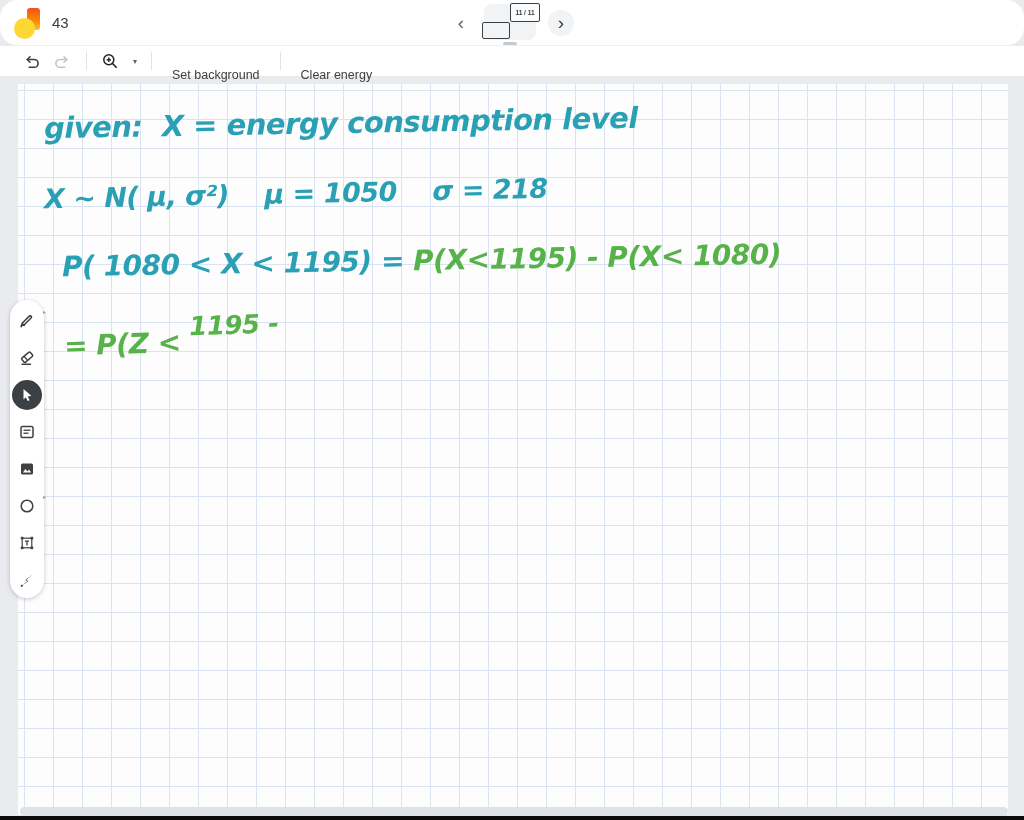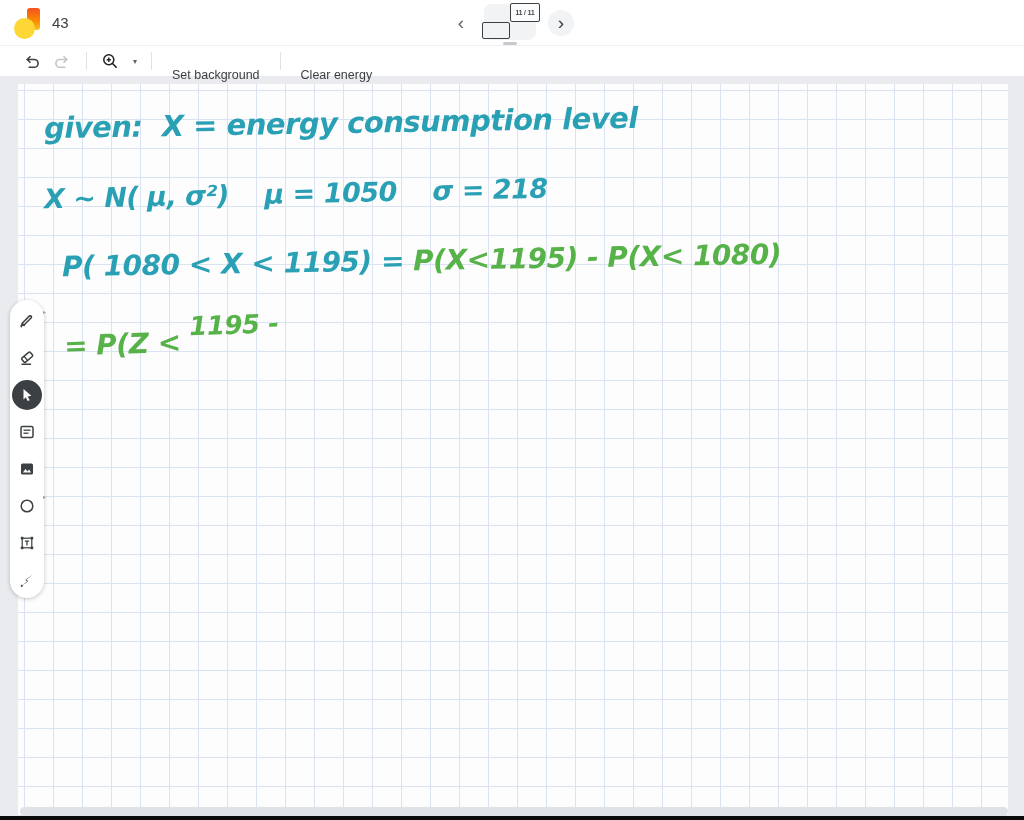--- a/index.html
+++ b/index.html
@@ -1,20 +1,20 @@
 <!DOCTYPE html>
 <html><head>
 <meta charset="utf-8">
 <style>
   * { margin:0; padding:0; box-sizing:border-box; }
   body { font-family:"Liberation Sans", sans-serif; background:#fff; }
   .app { position:relative; width:1024px; height:820px; overflow:hidden; background:#e9ebee; }
 
   
-  .topbar { position:absolute; left:0; top:0; width:1024px; height:46px; background:#fff; border-bottom:1px solid #f0f1f2; z-index:5; }
+  .topbar { position:absolute; left:0; top:0; width:1024px; height:46px; background:#fff; border-bottom:1px solid #f0f1f2; z-index:5;border-radius:18px; }
   .logo { position:absolute; left:14px; top:8px; width:28px; height:31px; cursor:pointer; }
   .logo-bar { position:absolute; right:2px; top:0; width:13px; height:22px; border-radius:3px; background:linear-gradient(#f4511e,#fb8c00 60%,#fbc02d); }
   .logo-circle { position:absolute; left:0; bottom:0; width:21px; height:21px; border-radius:50%; background:#fdd835; }
   .doc-title { position:absolute; left:52px; top:0; height:46px; line-height:46px; font-size:15px; color:#3c4043; cursor:text; }
 
   .frame-nav { position:absolute; left:448px; top:0; width:130px; height:46px; }
   .chev-btn { position:absolute; width:26px; height:26px; border:none; background:transparent; color:#5f6368; font-size:19px; line-height:26px; text-align:center; cursor:pointer; border-radius:50%; }
   .chev-left { left:0; top:10px; }
   .chev-right { left:100px; top:10px; background:#f1f3f4; color:#3c4043; }
   .frame-btn { position:absolute; left:36px; top:4px; width:52px; height:36px; background:#f1f3f4; border:none; border-radius:8px; cursor:pointer; }

